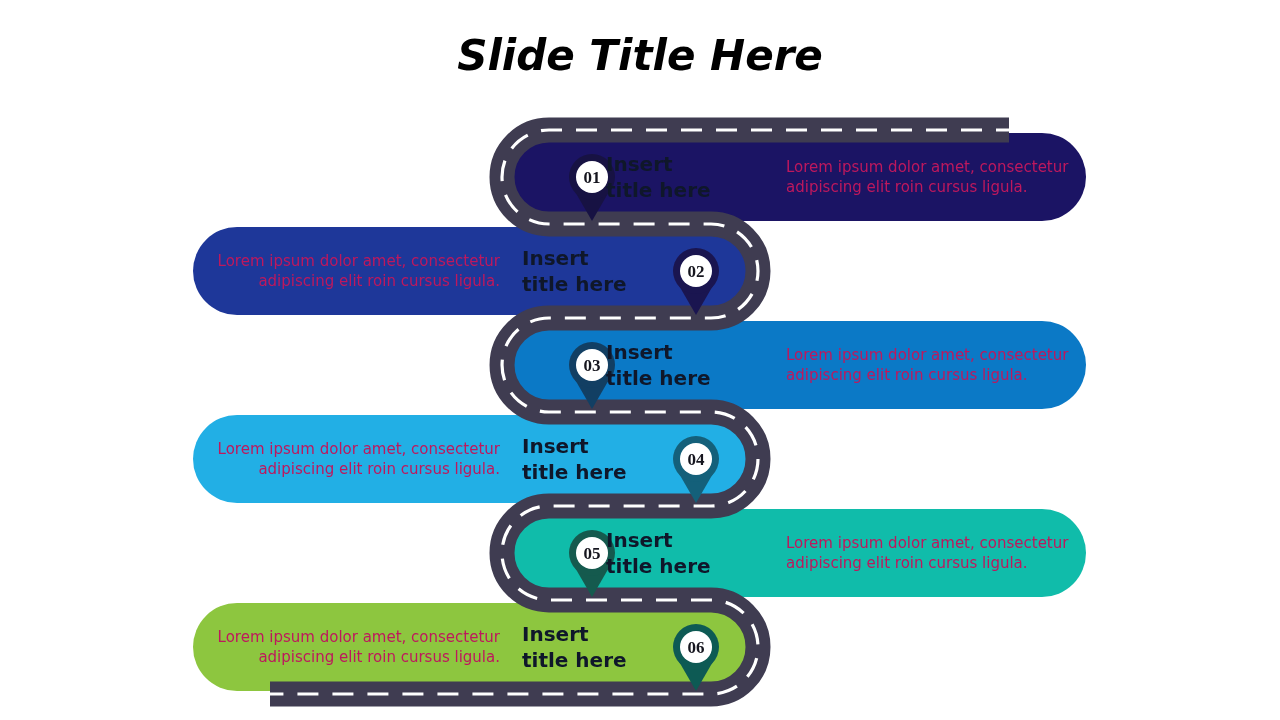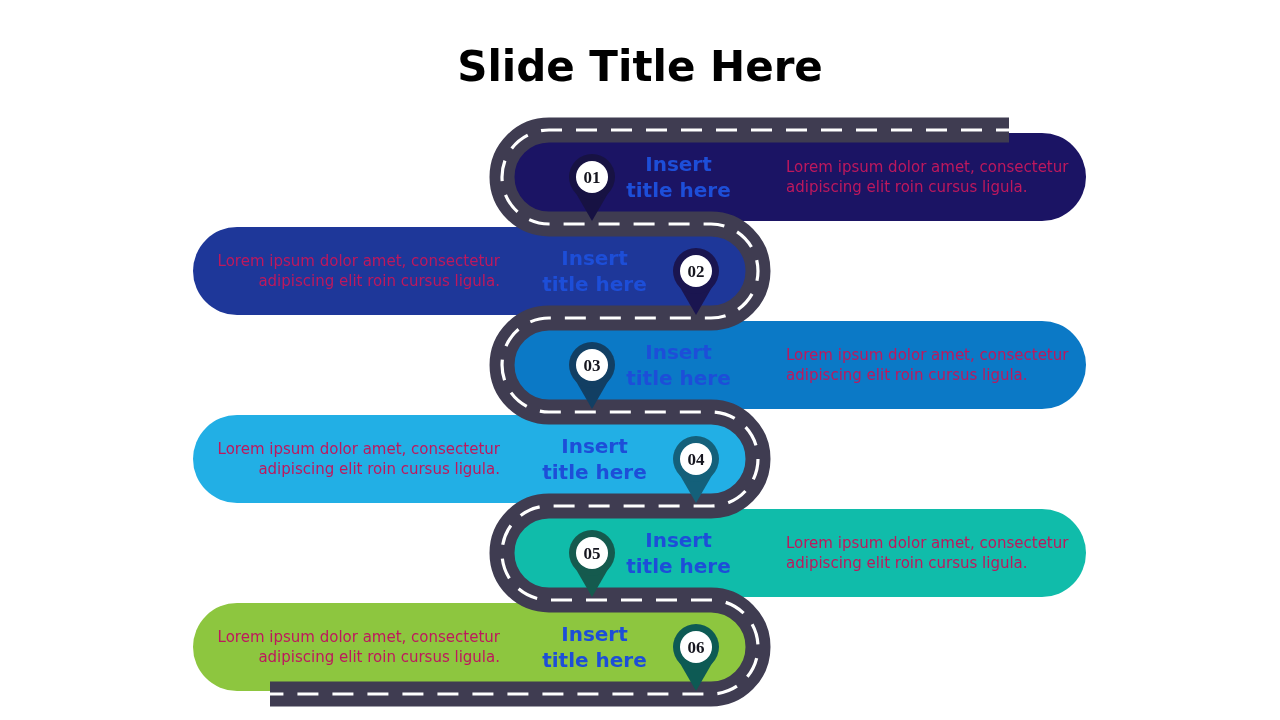--- a/index.html
+++ b/index.html
@@ -1,37 +1,38 @@
 <!DOCTYPE html>
 <html><head>
 <meta charset="utf-8">
 <style>
   html,body { margin:0; padding:0; background:#ffffff; }
   .canvas {
     position:relative; width:1280px; height:720px; overflow:hidden;
     background:#ffffff; font-family:"DejaVu Sans","Liberation Sans",sans-serif;
   }
   .slide-title {
-    position:absolute; left:0; top:42px; width:100%; margin:0;
+    position:absolute; left:0; top:31px; width:100%; margin:0;
     text-align:center; font-size:42px; font-weight:bold; color:#000000;
     letter-spacing:0px;
+    font-style:italic;
   }
   .bar {
     position:absolute; height:88px; border-radius:44px; z-index:1;
   }
   .road-svg { position:absolute; left:0; top:0; z-index:2; }
   .overlay { position:absolute; left:0; top:0; width:1280px; height:720px; z-index:3; }
   .pin { position:absolute; }
   .pin-num {
     font-family:"Liberation Serif","DejaVu Serif",serif;
     font-size:17px; font-weight:bold; fill:#15151e; text-anchor:middle;
   }
   .bar-title {
-    position:absolute; width:145px; height:52px; color:#1d4ed8;
-    font-size:20px; font-weight:bold; line-height:26px; text-align:center;
+    position:absolute; width:145px; height:52px; color:#0f172a;
+    font-size:20px; font-weight:bold; line-height:26px; 
     white-space:nowrap;
   }
   .bar-desc {
     position:absolute; width:292px; color:#be185d;
     font-size:15px; line-height:20px;
   }
   .bar-desc.align-left  { text-align:left; }
   .bar-desc.align-right { text-align:right; }
 </style>
 </head>

